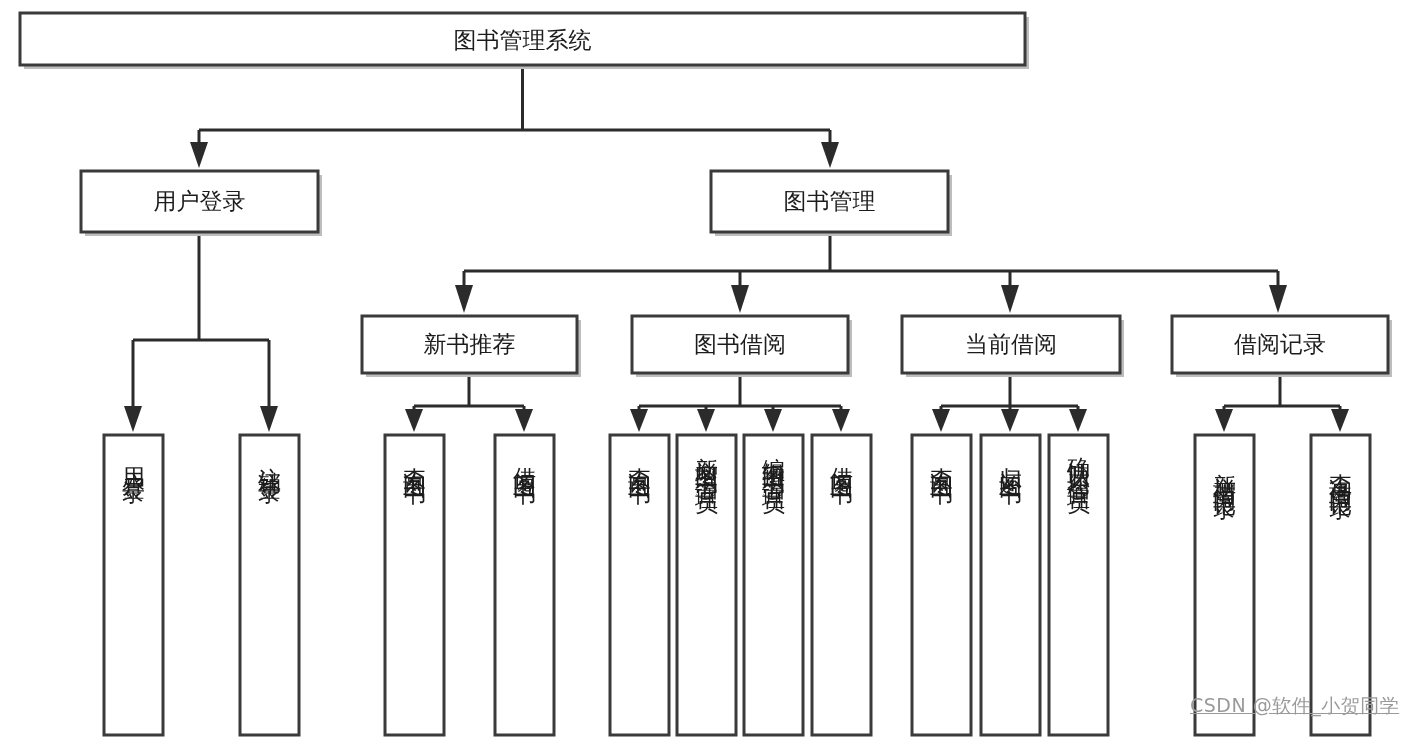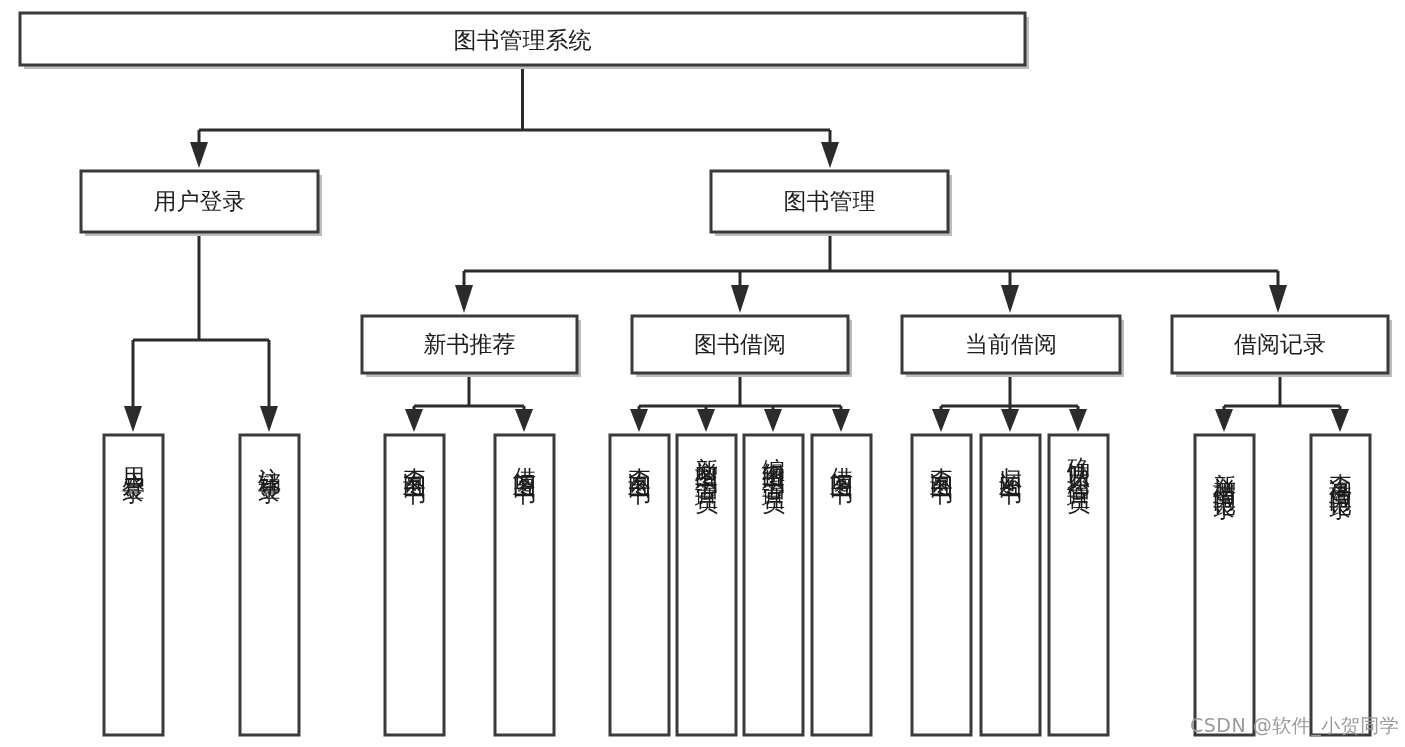--- a/index.html
+++ b/index.html
@@ -221,15 +221,15 @@
   <div class="node-label-v" style="left:744px; top:435px; width:59px; height:300px; padding-top:4px;">编辑图书（管理员）</div>
   <div class="node-label-v" style="left:812px; top:435px; width:59px; height:300px;">借阅图书</div>
 
   <div class="node-label-v" style="left:912px; top:435px; width:59px; height:300px;">查询图书</div>
   <div class="node-label-v" style="left:981px; top:435px; width:59px; height:300px;">归还图书</div>
   <div class="node-label-v" style="left:1049px; top:435px; width:59px; height:300px; padding-top:4px;">确认归还（管理员）</div>
 
   <div class="node-label-v" style="left:1195px; top:435px; width:59px; height:300px; padding-top:20px;">新增借阅记录</div>
   <div class="node-label-v" style="left:1311px; top:435px; width:59px; height:300px; padding-top:20px;">查询借阅记录</div>
 
-  <div class="watermark" style="left:1190px; top:713px;">CSDN @软件_小贺同学</div>
+  <div class="watermark" style="left:1190px; top:693px;text-decoration:underline;">CSDN @软件_小贺同学</div>
 
 </div>
 
 </body></html>

